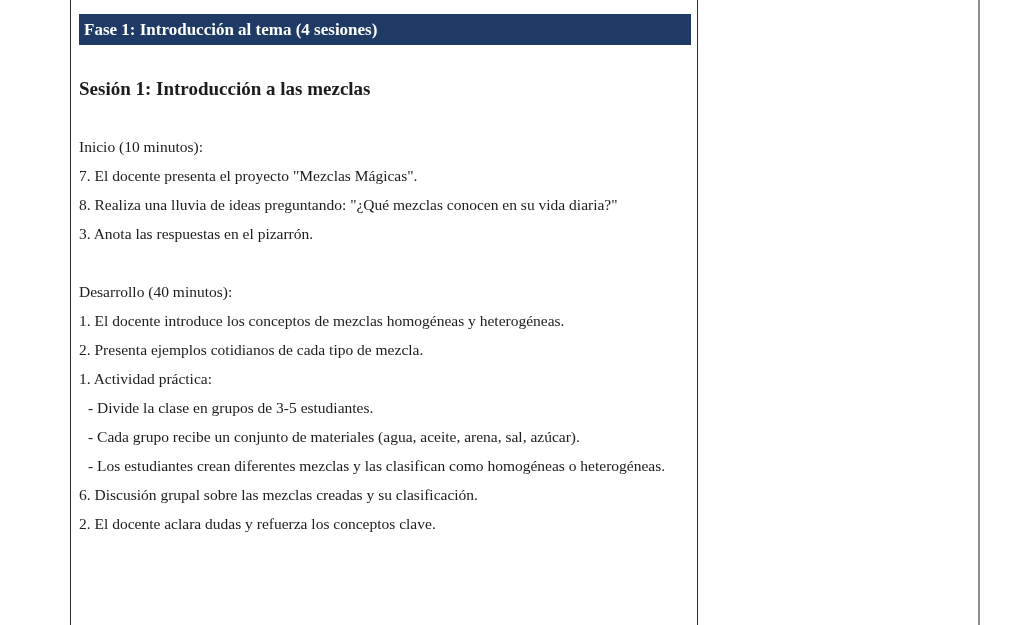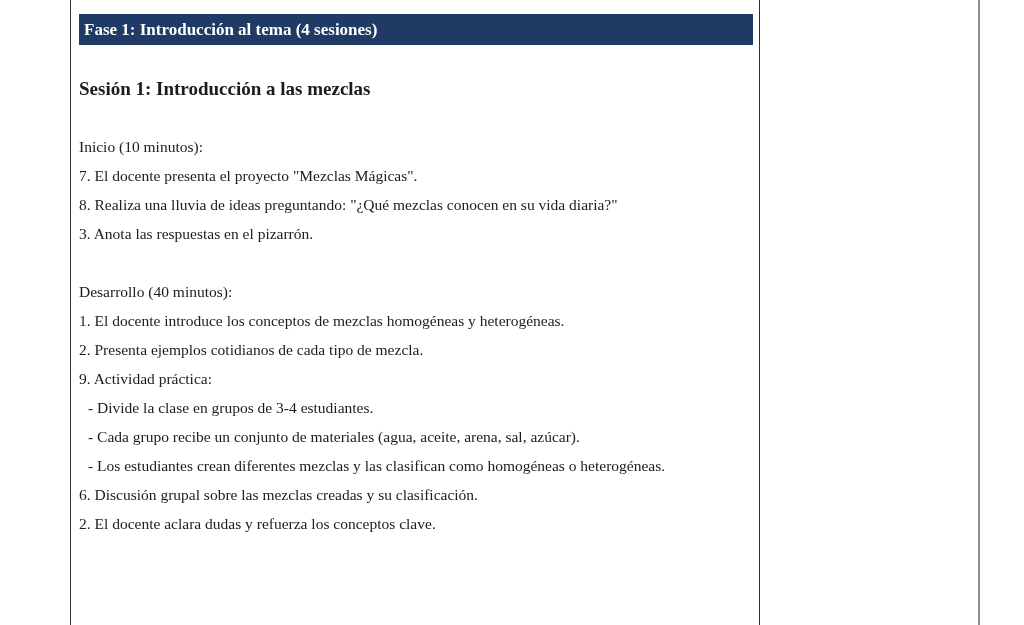--- a/index.html
+++ b/index.html
@@ -22,21 +22,21 @@
     position: relative;
     width: 1024px;
     height: 625px;
     background: #ffffff;
   }
   
   .page {
     position: absolute;
     left: 70px;
     top: 0;
-    width: 690px;
+    width: 628px;
     height: 625px;
     box-sizing: border-box;
     border-left: 1.5px solid var(--page-border);
     border-right: 1.5px solid var(--page-border);
     padding: 0 6px 0 8px;
     overflow: hidden;
   }
   .phase-bar {
     margin-top: 14px;
     height: 31px;
@@ -92,22 +92,22 @@
     <h2 class="session-heading">Sesión 1: Introducción a las mezclas</h2>
 
     <p class="para section-title">Inicio (10 minutos):</p>
     <p class="para">7. El docente presenta el proyecto "Mezclas Mágicas".</p>
     <p class="para">8. Realiza una lluvia de ideas preguntando: "¿Qué mezclas conocen en su vida diaria?"</p>
     <p class="para">3. Anota las respuestas en el pizarrón.</p>
 
     <p class="para section-title">Desarrollo (40 minutos):</p>
     <p class="para">1. El docente introduce los conceptos de mezclas homogéneas y heterogéneas.</p>
     <p class="para">2. Presenta ejemplos cotidianos de cada tipo de mezcla.</p>
-    <p class="para">9. Actividad práctica:</p>
-    <p class="para sub-item">- Divide la clase en grupos de 3-4 estudiantes.</p>
+    <p class="para">1. Actividad práctica:</p>
+    <p class="para sub-item">- Divide la clase en grupos de 3-5 estudiantes.</p>
     <p class="para sub-item">- Cada grupo recibe un conjunto de materiales (agua, aceite, arena, sal, azúcar).</p>
     <p class="para sub-item">- Los estudiantes crean diferentes mezclas y las clasifican como homogéneas o heterogéneas.</p>
 
     <p class="para">6. Discusión grupal sobre las mezclas creadas y su clasificación.</p>
     <p class="para">2. El docente aclara dudas y refuerza los conceptos clave.</p>
 
   </div>
 
   <div class="edge-divider"></div>
 

